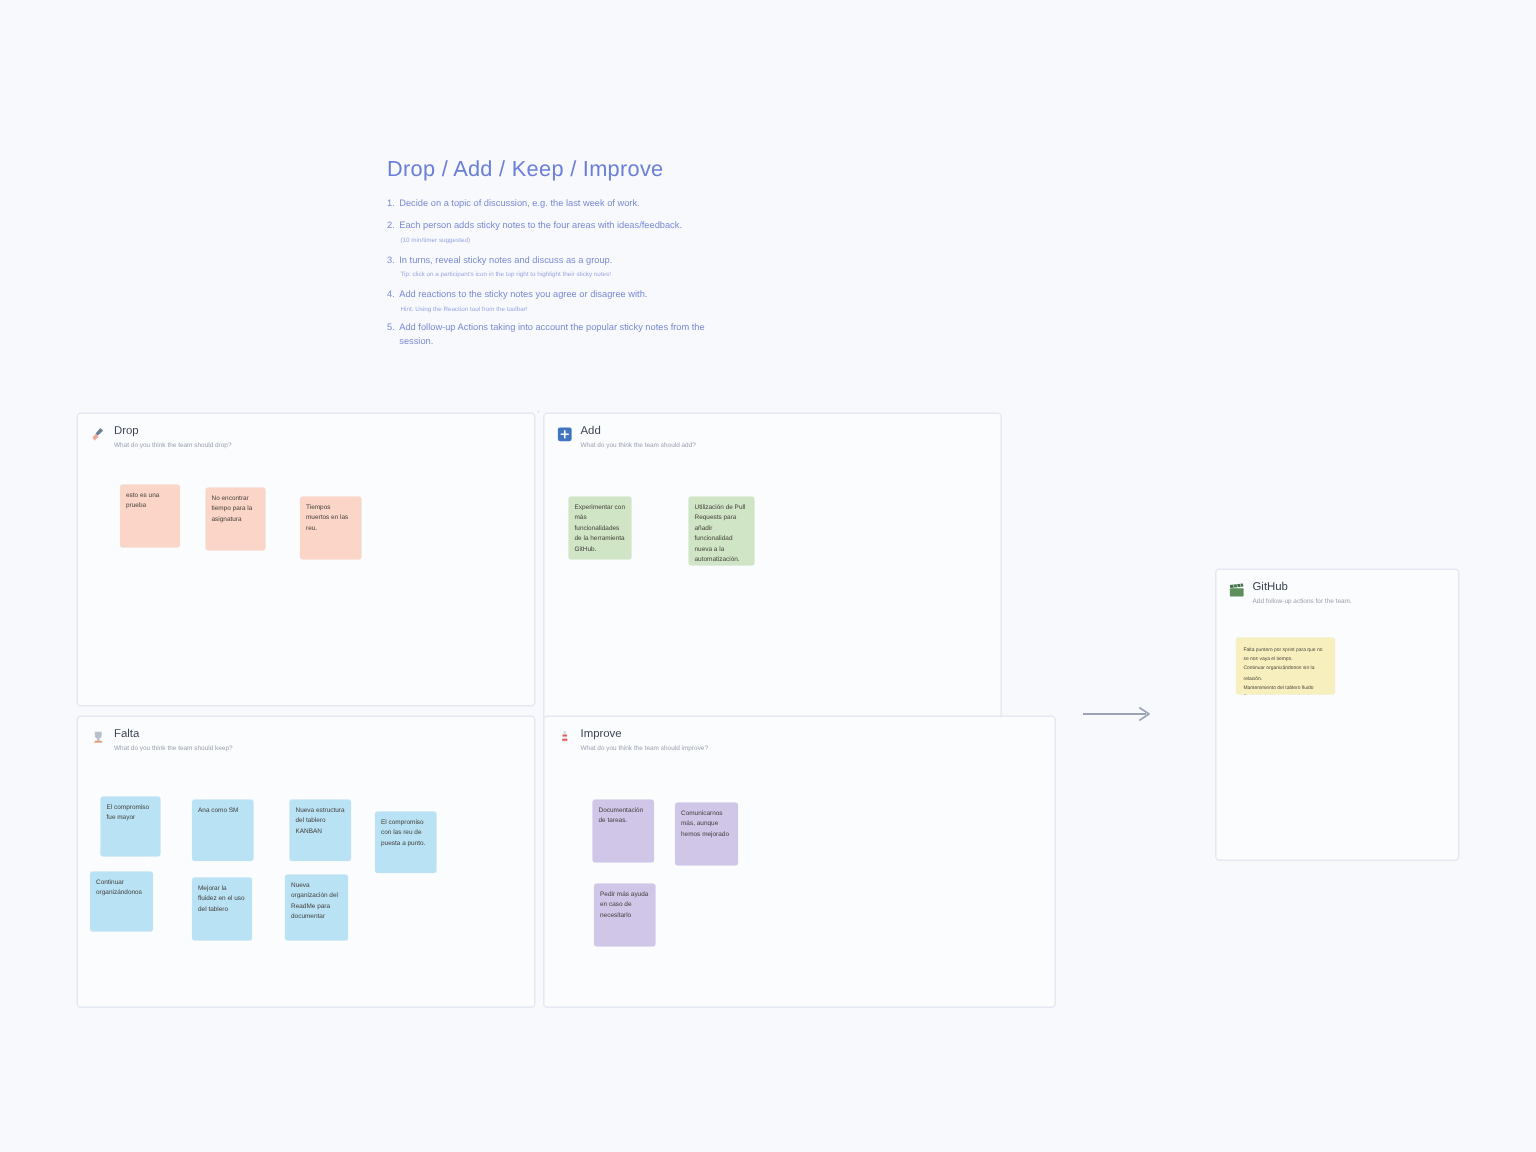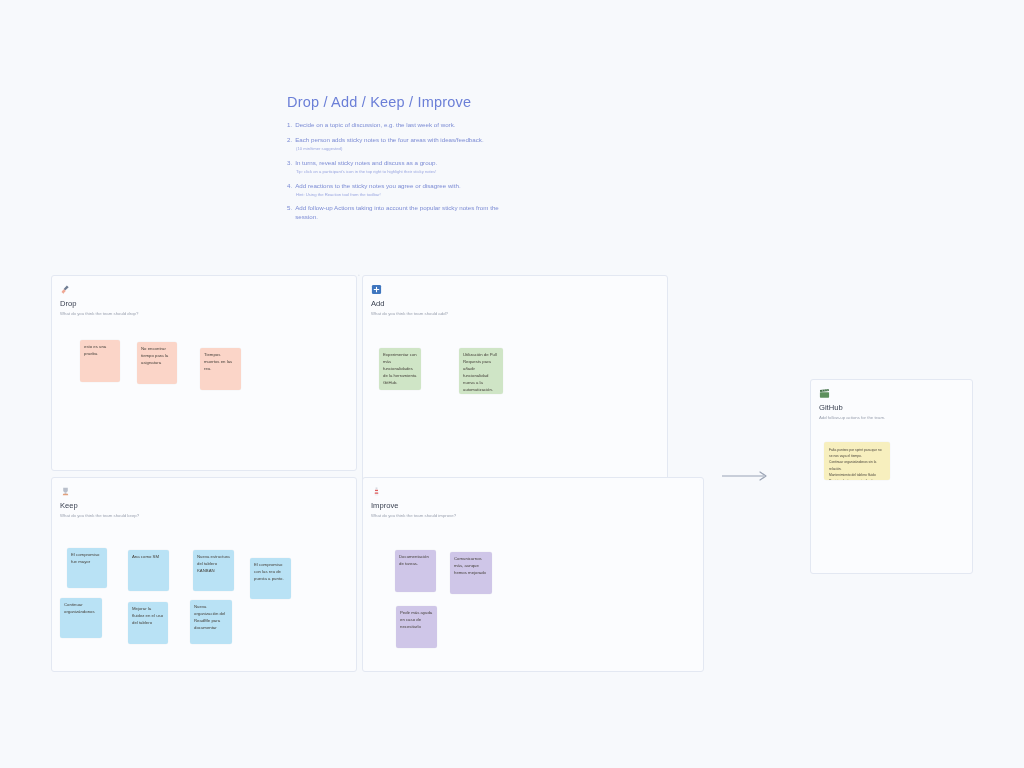--- a/index.html
+++ b/index.html
@@ -5,21 +5,21 @@
   * { box-sizing: border-box; margin: 0; padding: 0; }
   html, body {
     width: 1024px; height: 768px;
     background: #f7f9fc;
     font-family: "Liberation Sans", sans-serif;
     overflow: hidden;
   }
   .canvas { position: relative; width: 1024px; height: 768px; }
 
   
-  .instructions { position: absolute; left: 258px; top: 94px; width: 232px; margin-left: 29px; }
+  .instructions { position: absolute; left: 258px; top: 105px; width: 232px; }
   .board-title {
     font-size: 14.5px; color: #6b7fd7; font-weight: 400;
     letter-spacing: .2px; margin-bottom: 11px;
   }
   .steps { list-style: none; }
   .step { margin-bottom: 6px; }
   .step-line {
     font-size: 6.2px; color: #7b8bd4; line-height: 1.45;
     display: flex; gap: 3px;
   }
@@ -29,21 +29,21 @@
     margin-left: 9px; margin-top: 1.5px;
   }
 
   
   .panel {
     position: absolute;
     background: #fbfcfe;
     border: 1px solid #e3e8f2;
     border-radius: 3px;
   }
-  .panel-head { display: flex; gap: 5px; padding: 7px 0 0 8px; flex-direction: column; }
+  .panel-head { display: flex; gap: 5px; padding: 7px 0 0 8px; }
   .panel-icon { flex: 0 0 auto; width: 11px; height: 11px; margin-top: 1px; }
   .panel-titles { display: flex; flex-direction: column; }
   .panel-title { font-size: 7.6px; color: #3b4252; line-height: 1.15; }
   .panel-sub { font-size: 4.3px; color: #9aa1b0; margin-top: 2.5px; }
 
   .notes { position: relative; }
 
   .note {
     position: absolute;
     border-radius: 2px;
@@ -168,21 +168,21 @@
   </div>
 
   <div class="panel panel-keep">
     <div class="panel-head">
       <svg class="panel-icon" viewBox="0 0 24 24">
         <path d="M7 4h10v5a5 5 0 0 1-10 0z" fill="#b9bfcb"></path>
         <path d="M10 14h4v3h-4z" fill="#b9bfcb"></path>
         <path d="M6 20h12l-1-3H7z" fill="#e2a07c"></path>
       </svg>
       <div class="panel-titles">
-        <span class="panel-title">Keep</span>
+        <span class="panel-title">Falta</span>
         <span class="panel-sub">What do you think the team should keep?</span>
       </div>
     </div>
     <div class="notes">
       <div class="note blue" style="left:15px; top:30px; width:40px; height:40px;">El compromiso fue mayor</div>
       <div class="note blue" style="left:76px; top:32px; width:41px; height:41px;">Ana como SM</div>
       <div class="note blue" style="left:141px; top:32px; width:41px; height:41px;">Nueva estructura del tablero KANBAN</div>
       <div class="note blue" style="left:198px; top:40px; width:41px; height:41px;">El compromiso con las reu de puesta a punto.</div>
       <div class="note blue" style="left:8px; top:80px; width:42px; height:40px;">Continuar organizándonos</div>
       <div class="note blue" style="left:76px; top:84px; width:40px; height:42px;">Mejorar la fluidez en el uso del tablero</div>

